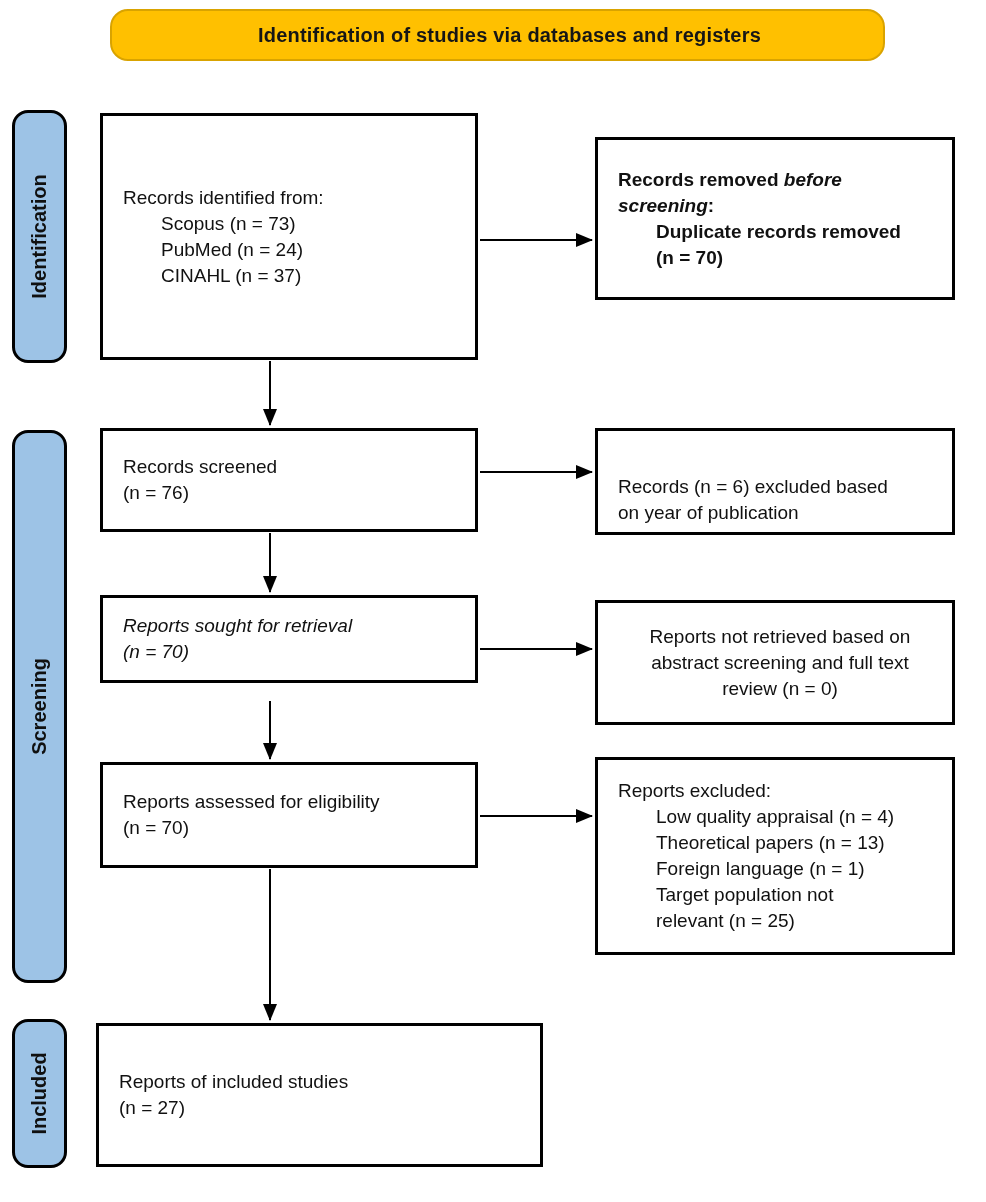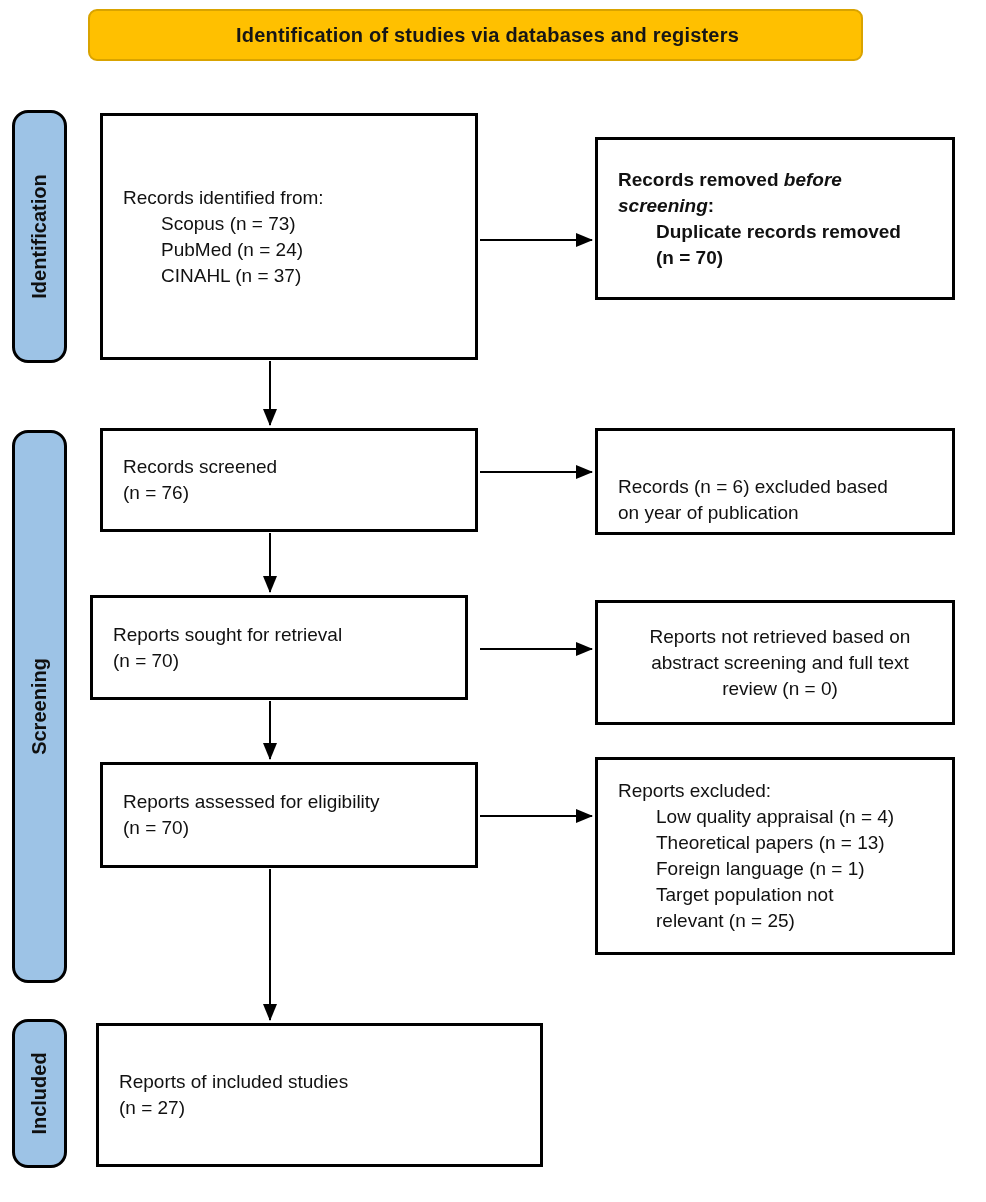--- a/index.html
+++ b/index.html
@@ -7,24 +7,24 @@
     position: relative;
     width: 986px;
     height: 1202px;
     background: var(--bg, #ffffff);
     font-family: "Liberation Sans", sans-serif;
     color: #111111;
     overflow: hidden;
   }
   .banner {
     position: absolute;
-    left: 88px; top: 9px; width: 775px; height: 52px;
+    left: 110px; top: 9px; width: 775px; height: 52px;
     background: var(--banner-bg, #FFC000);
     border: 2px solid var(--banner-border, #D9A300);
-    border-radius: 9px;
+    border-radius: 18px;
     box-sizing: border-box;
     display: flex; align-items: center; justify-content: center;
     font-weight: bold; font-size: 20px; letter-spacing: 0.2px;
     color: #161616;
     padding-left: 24px;
   }
   .stage {
     position: absolute;
     left: 12px; width: 55px;
     background: var(--stage-bg, #9DC3E6);
@@ -54,21 +54,21 @@
     font-size: 19px;
     line-height: 26px;
   }
   .fbox .line { white-space: nowrap; }
   .fbox .line.indent { padding-left: 38px; }
   .it { font-style: italic; }
 
   
   #box-records-identified { left: 100px; top: 113px; width: 378px; height: 247px; }
   #box-records-screened   { left: 100px; top: 428px; width: 378px; height: 104px; }
-  #box-reports-sought     { left: 90px; top: 595px; width: 378px; height: 105px; }
+  #box-reports-sought     { left: 100px; top: 595px; width: 378px; height: 88px; font-style: italic; }
   #box-reports-assessed   { left: 100px; top: 762px; width: 378px; height: 106px; }
   #box-reports-included   { left: 96px;  top: 1023px; width: 447px; height: 144px; }
 
   
   #box-records-removed       { left: 595px; top: 137px; width: 360px; height: 163px; font-weight: bold; }
   #box-records-excluded      { left: 595px; top: 428px; width: 360px; height: 107px; justify-content: flex-end; }
   #box-reports-not-retrieved { left: 595px; top: 600px; width: 360px; height: 125px; align-items: center; }
   #box-reports-excluded      { left: 595px; top: 757px; width: 360px; height: 198px; }
 
   svg.arrows {

